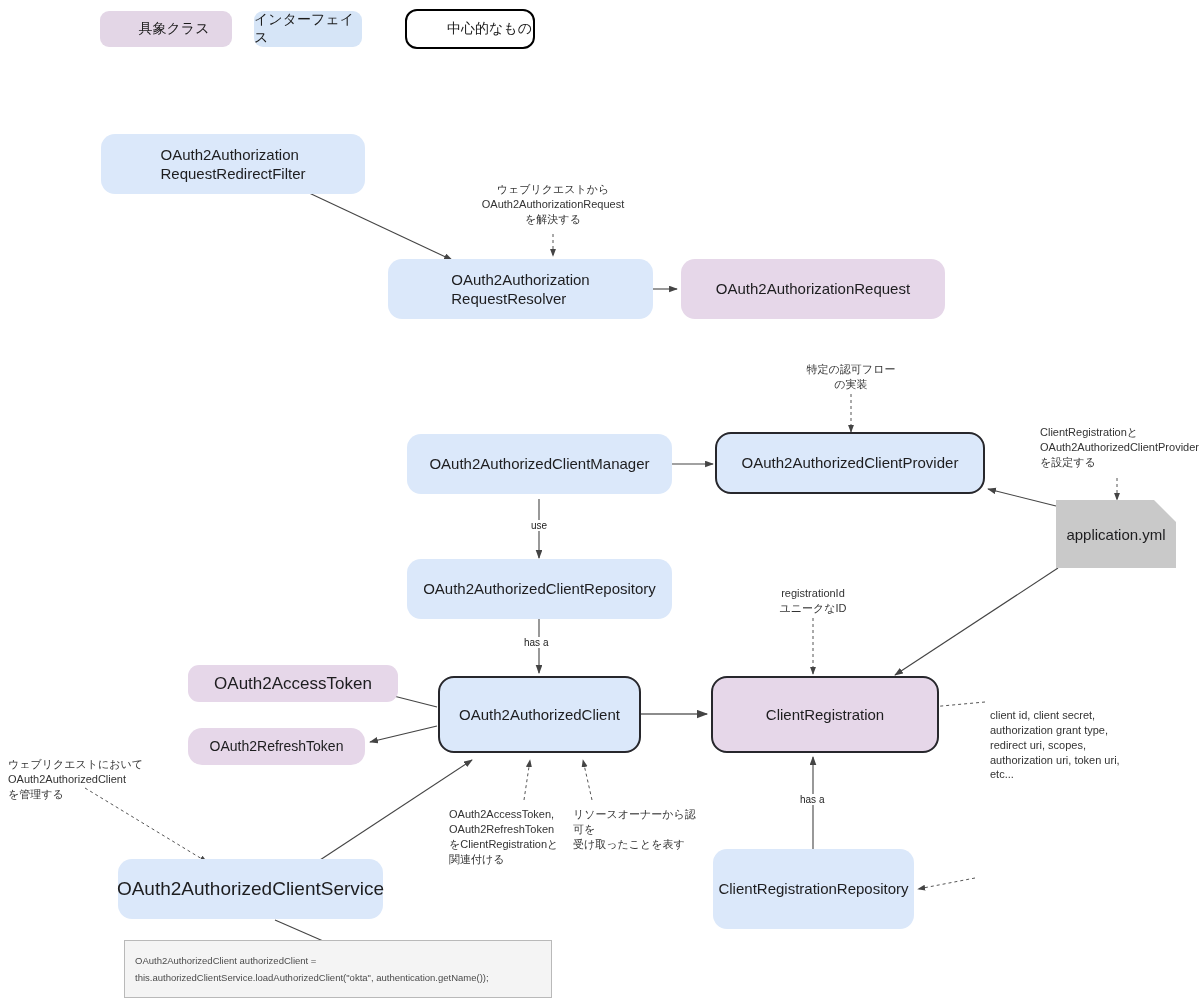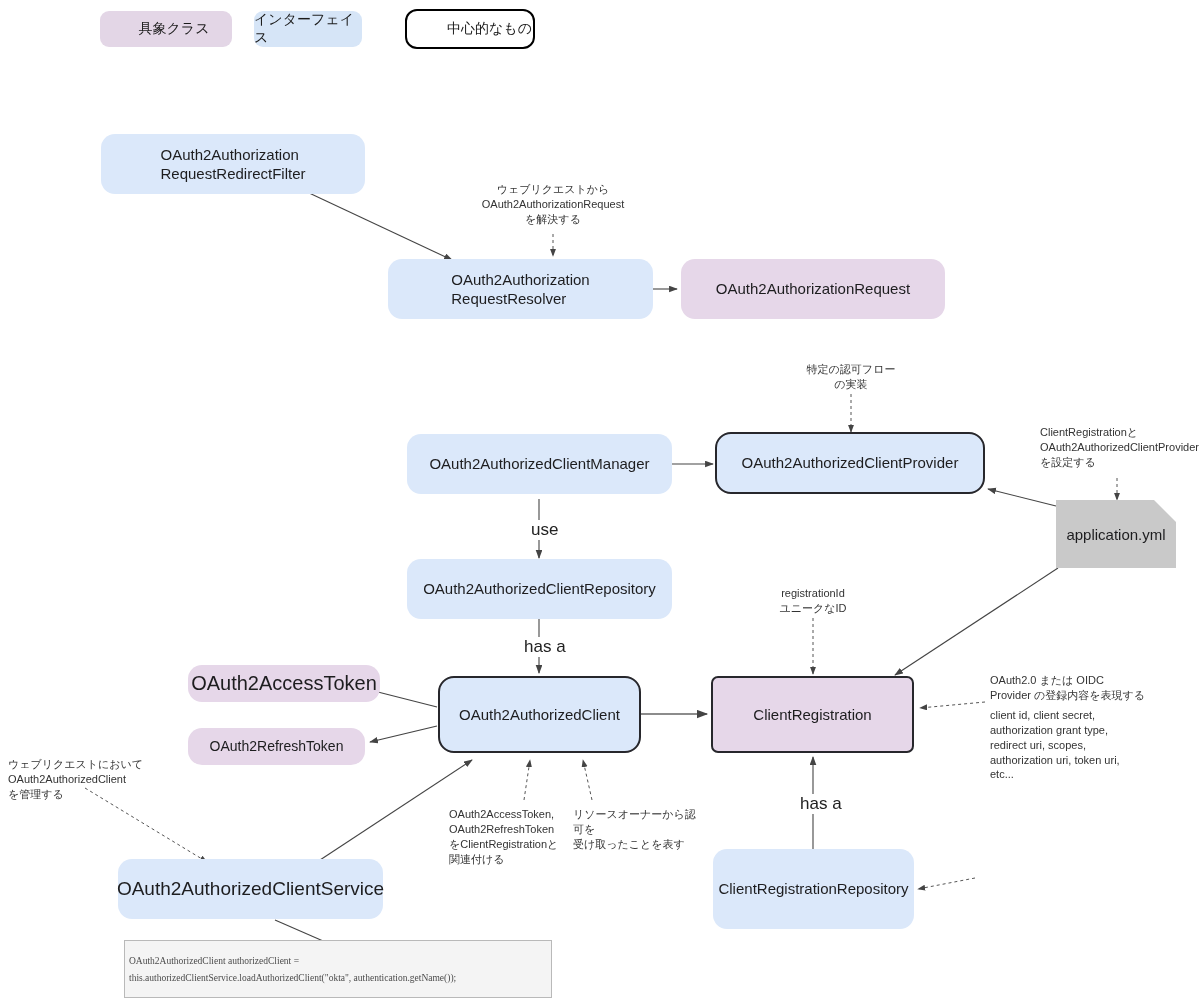--- a/index.html
+++ b/index.html
@@ -97,39 +97,39 @@
     color: #333333;
     white-space: pre-line;
     z-index: 3;
   }
   .anno.center { text-align: center; }
   .anno.left { text-align: left; }
 
   
   .edge-label {
     position: absolute;
-    font-size: 17px;
+    font-size: 10px;
     color: #222222;
     background: #ffffff;
     padding: 0 3px;
     z-index: 3;
     white-space: nowrap;
   }
 
   
   .code-box {
     position: absolute;
     box-sizing: border-box;
     background: #f4f4f4;
     border: 1px solid #b9b9b9;
-    font-family: Liberation Serif, serif;
+    font-family: Liberation Sans, sans-serif;
     font-size: 9.5px;
     line-height: 1.75;
     color: #4b4b4b;
-    padding: 12px 4px;
+    padding: 12px 10px;
     white-space: pre;
     z-index: 2;
   }
   .n-title { pointer-events: none; }
 </style>
 </head>
 <body>
 
 <div id="canvas">
 
@@ -220,33 +220,33 @@
   </div>
 
   <div class="note" style="left:1056px; top:500px; width:120px; height:68px;">
     <span class="n-title">application.yml</span>
   </div>
 
   <div class="node iface" style="left:407px; top:559px; width:265px; height:60px; font-size:15px;">
     <span class="n-title">OAuth2AuthorizedClientRepository</span>
   </div>
 
-  <div class="node concrete" style="left:188px; top:665px; width:192px; height:37px; font-size:20px;">
+  <div class="node concrete" style="left:188px; top:665px; width:210px; height:37px; font-size:17px;border-radius:11px;">
     <span class="n-title">OAuth2AccessToken</span>
   </div>
 
   <div class="node concrete" style="left:188px; top:728px; width:177px; height:37px; font-size:14px;">
     <span class="n-title">OAuth2RefreshToken</span>
   </div>
 
   <div class="node central iface" style="left:438px; top:676px; width:203px; height:77px; font-size:15px;">
     <span class="n-title">OAuth2AuthorizedClient</span>
   </div>
 
-  <div class="node central concrete" style="left:711px; top:676px; width:203px; height:77px; font-size:15px;border-radius:7px;">
+  <div class="node central concrete" style="left:711px; top:676px; width:228px; height:77px; font-size:15px;">
     <span class="n-title">ClientRegistration</span>
   </div>
 
   <div class="node iface" style="left:118px; top:859px; width:265px; height:60px; font-size:19px;">
     <span class="n-title">OAuth2AuthorizedClientService</span>
   </div>
 
   <div class="node iface" style="left:713px; top:849px; width:201px; height:80px; font-size:15px;">
     <span class="n-title">ClientRegistrationRepository</span>
   </div>
@@ -262,22 +262,20 @@
   <div class="anno center" style="left:761px; top:362px; width:180px;">特定の認可フロー
 の実装</div>
 
   <div class="anno left" style="left:1040px; top:425px; width:168px;">ClientRegistrationと
 OAuth2AuthorizedClientProvider
 を設定する</div>
 
   <div class="anno center" style="left:743px; top:586px; width:140px;">registrationId
 ユニークなID</div>
 
-  <div class="anno left" style="left:990px; top:673px; width:205px;">OAuth2.0 または OIDC
-Provider の登録内容を表現する</div>
 
   <div class="anno left" style="left:990px; top:708px; width:205px;">client id, client secret,
 authorization grant type,
 redirect uri, scopes,
 authorization uri, token uri,
 etc...</div>
 
   <div class="anno left" style="left:8px; top:757px; width:180px;">ウェブリクエストにおいて
 OAuth2AuthorizedClient
 を管理する</div>

